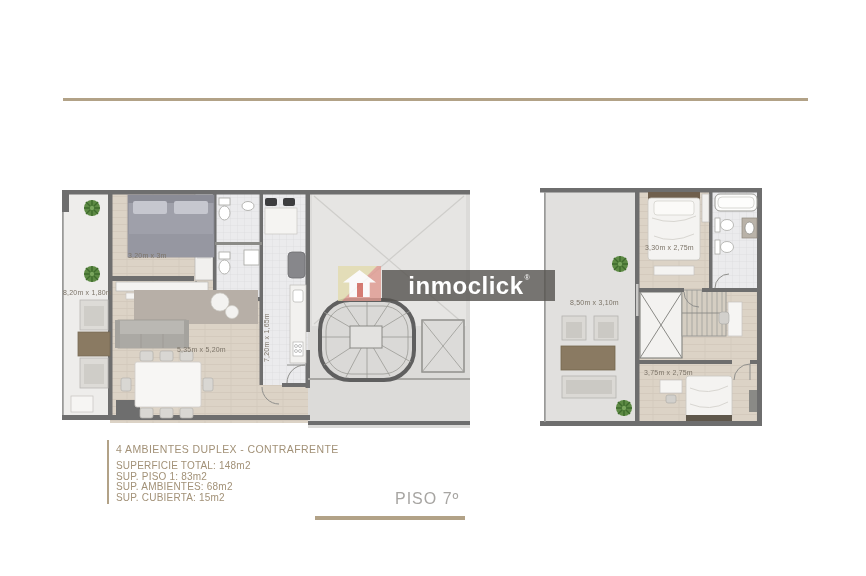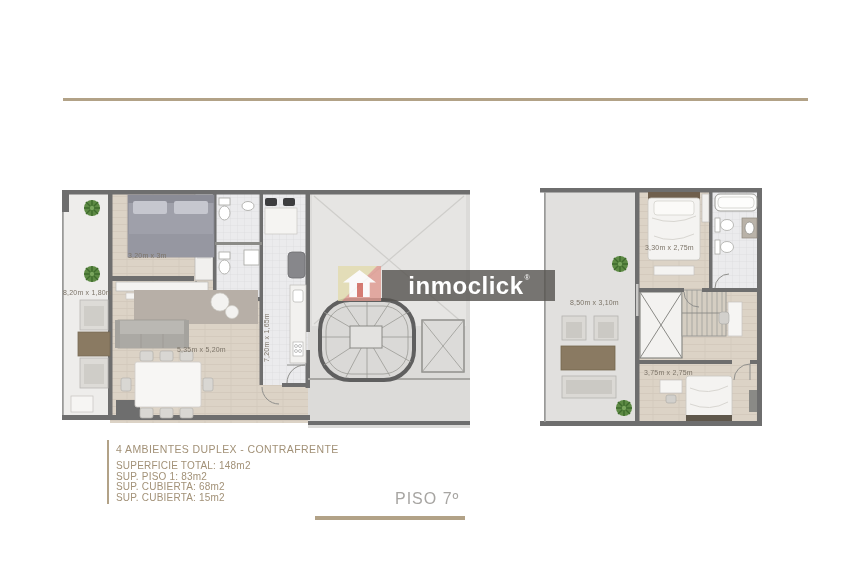--- a/index.html
+++ b/index.html
@@ -292,20 +292,20 @@
       <span class="wm-text">inmoclick</span>
         <span class="wm-reg">®</span>
     </div>
   </div>
 
   <div class="info-rule"></div>
   <div class="info-title">4 AMBIENTES DUPLEX - CONTRAFRENTE</div>
   <div class="info-specs">
     <div>SUPERFICIE TOTAL: 148m2</div>
     <div>SUP. PISO 1: 83m2</div>
-    <div>SUP. CUBIERTA: 68m2</div>
+    <div>SUP. AMBIENTES: 68m2</div>
     <div>SUP. CUBIERTA: 15m2</div>
   </div>
 
   <div class="piso-label">PISO 7º</div>
   <div class="piso-rule"></div>
 
 </div>
 
 </body></html>

